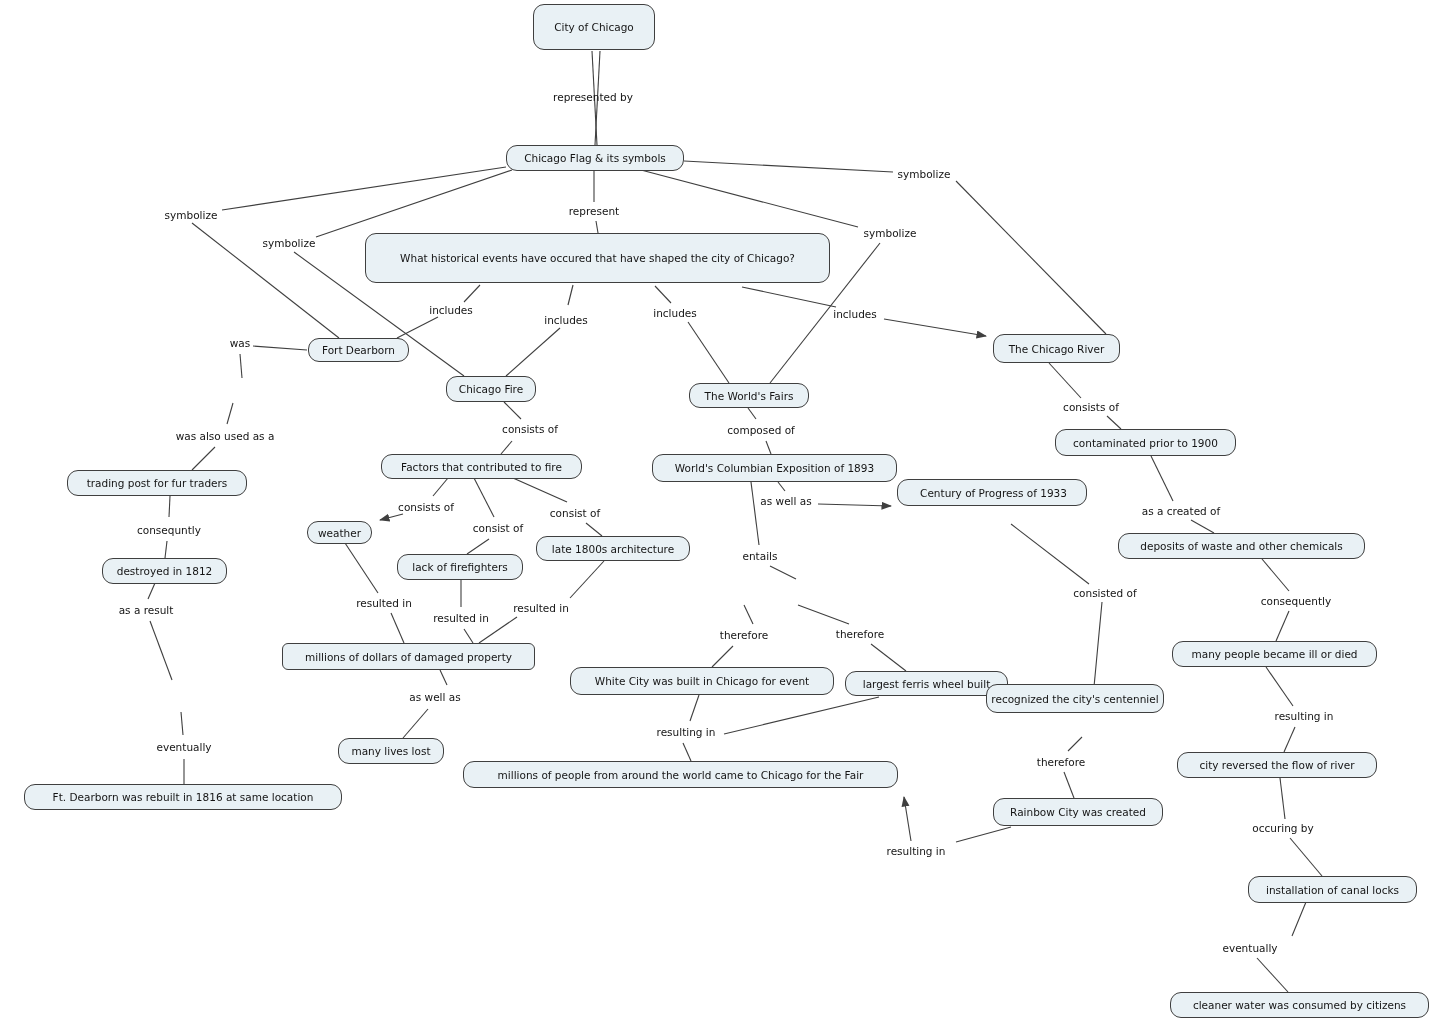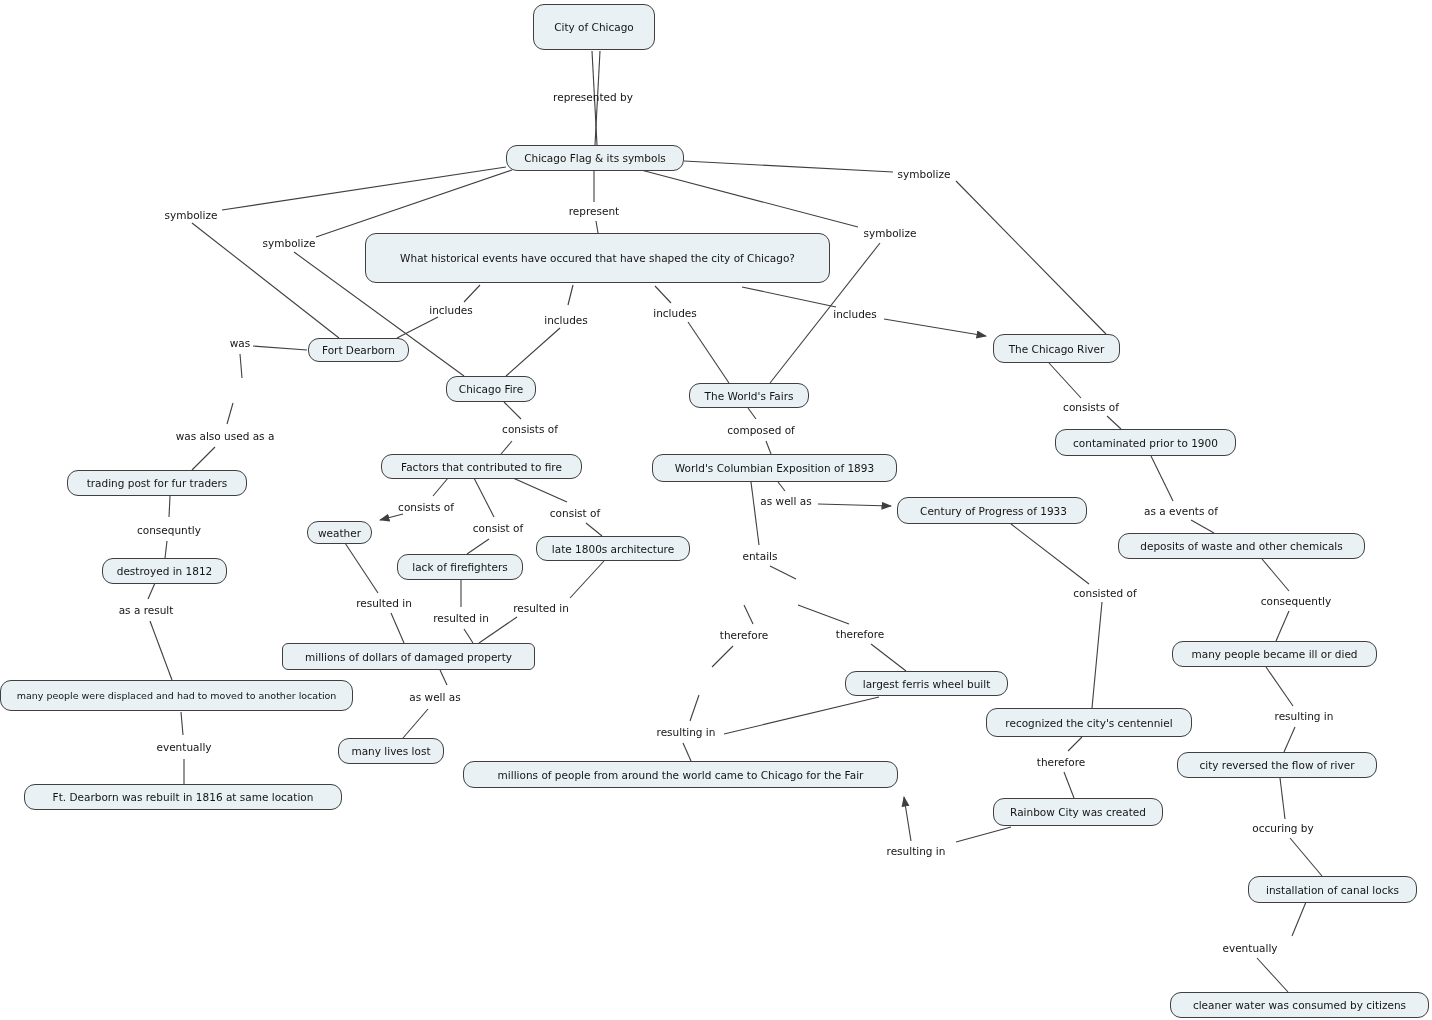--- a/index.html
+++ b/index.html
@@ -110,35 +110,35 @@
       <line x1="1290" y1="838" x2="1322" y2="876"></line>
       <line x1="1306" y1="902" x2="1292" y2="936"></line>
       <line x1="1257" y1="958" x2="1288" y2="992"></line>
     </svg>
 <div class="node" style="left: 533px; top: 4px; width: 122px; height: 46px;">City of Chicago</div>
     <div class="node" style="left: 506px; top: 145px; width: 178px; height: 26px; text-align: right;">Chicago Flag &amp; its symbols</div>
     <div class="node" style="left: 365px; top: 233px; width: 465px; height: 50px;">What historical events have occured that have shaped the city of Chicago?</div>
     <div class="node" style="left: 308px; top: 338px; width: 101px; height: 24px;">Fort Dearborn</div>
     <div class="node" style="left: 67px; top: 470px; width: 180px; height: 26px;">trading post for fur traders</div>
     <div class="node" style="left: 102px; top: 558px; width: 125px; height: 26px;">destroyed in 1812</div>
-    <div class="node small" style="left: 0px; top: 680px; width: 353px; height: 31px;">many people were displaced and had to moved to another location</div>
     <div class="node" style="left: 24px; top: 784px; width: 318px; height: 26px;">Ft. Dearborn was rebuilt in 1816 at same location</div>
     <div class="node" style="left: 446px; top: 376px; width: 90px; height: 26px;">Chicago Fire</div>
     <div class="node" style="left: 381px; top: 454px; width: 201px; height: 25px;">Factors that contributed to fire</div>
     <div class="node" style="left: 307px; top: 521px; width: 65px; height: 23px;">weather</div>
     <div class="node" style="left: 397px; top: 554px; width: 126px; height: 26px;">lack of firefighters</div>
     <div class="node" style="left: 536px; top: 536px; width: 154px; height: 25px;">late 1800s architecture</div>
     <div class="node" style="left: 282px; top: 643px; width: 253px; height: 27px; border-radius: 6px;">millions of dollars of damaged property</div>
     <div class="node" style="left: 338px; top: 738px; width: 106px; height: 26px;">many lives lost</div>
     <div class="node" style="left: 689px; top: 383px; width: 120px; height: 25px;">The World's Fairs</div>
     <div class="node" style="left: 652px; top: 454px; width: 245px; height: 28px;">World's Columbian Exposition of 1893</div>
-    <div class="node" style="left: 897px; top: 497px; width: 190px; height: 27px; padding-left: 7px;">Century of Progress of 1933</div>
+    <div class="node" style="left: 897px; top: 479px; width: 190px; height: 27px; padding-left: 7px;">Century of Progress of 1933</div>
+    <div class="node" style="left: 570px; top: 667px; width: 264px; height: 28px;">White City was built in Chicago for event</div>
     <div class="node" style="left: 845px; top: 671px; width: 163px; height: 25px;">largest ferris wheel built</div>
     <div class="node" style="left: 463px; top: 761px; width: 435px; height: 27px;">millions of people from around the world came to Chicago for the Fair</div>
-    <div class="node" style="left: 986px; top: 708px; width: 206px; height: 29px; border-radius: 11px;">recognized the city's centenniel</div>
+    <div class="node" style="left: 986px; top: 684px; width: 178px; height: 29px; border-radius: 11px;">recognized the city's centenniel</div>
     <div class="node" style="left: 993px; top: 798px; width: 170px; height: 28px;">Rainbow City was created</div>
     <div class="node" style="left: 993px; top: 334px; width: 127px; height: 29px;">The Chicago River</div>
     <div class="node" style="left: 1055px; top: 429px; width: 181px; height: 27px;">contaminated prior to 1900</div>
     <div class="node" style="left: 1118px; top: 533px; width: 247px; height: 26px; border-radius: 11px;">deposits of waste and other chemicals</div>
     <div class="node" style="left: 1172px; top: 641px; width: 205px; height: 26px;">many people became ill or died</div>
     <div class="node" style="left: 1177px; top: 752px; width: 200px; height: 26px;">city reversed the flow of river</div>
     <div class="node" style="left: 1248px; top: 876px; width: 169px; height: 27px;">installation of canal locks</div>
     <div class="node" style="left: 1170px; top: 992px; width: 259px; height: 26px;">cleaner water was consumed by citizens</div>
     <div class="edge-label" style="left: 593px; top: 97px;">represented by</div>
     <div class="edge-label" style="left: 594px; top: 211px;">represent</div>
@@ -166,18 +166,18 @@
     <div class="edge-label" style="left: 761px; top: 430px;">composed of</div>
     <div class="edge-label" style="left: 786px; top: 501px;">as well as</div>
     <div class="edge-label" style="left: 760px; top: 556px;">entails</div>
     <div class="edge-label" style="left: 744px; top: 635px;">therefore</div>
     <div class="edge-label" style="left: 860px; top: 634px;">therefore</div>
     <div class="edge-label" style="left: 686px; top: 732px;">resulting in</div>
     <div class="edge-label" style="left: 1105px; top: 593px;">consisted of</div>
     <div class="edge-label" style="left: 1061px; top: 762px;">therefore</div>
     <div class="edge-label" style="left: 916px; top: 851px;">resulting in</div>
     <div class="edge-label" style="left: 1091px; top: 407px;">consists of</div>
-    <div class="edge-label" style="left: 1181px; top: 511px;">as a events of</div>
+    <div class="edge-label" style="left: 1181px; top: 511px;">as a created of</div>
     <div class="edge-label" style="left: 1296px; top: 601px;">consequently</div>
     <div class="edge-label" style="left: 1304px; top: 716px;">resulting in</div>
     <div class="edge-label" style="left: 1283px; top: 828px;">occuring by</div>
     <div class="edge-label" style="left: 1250px; top: 948px;">eventually</div>
   </div>
 
 </body></html>

